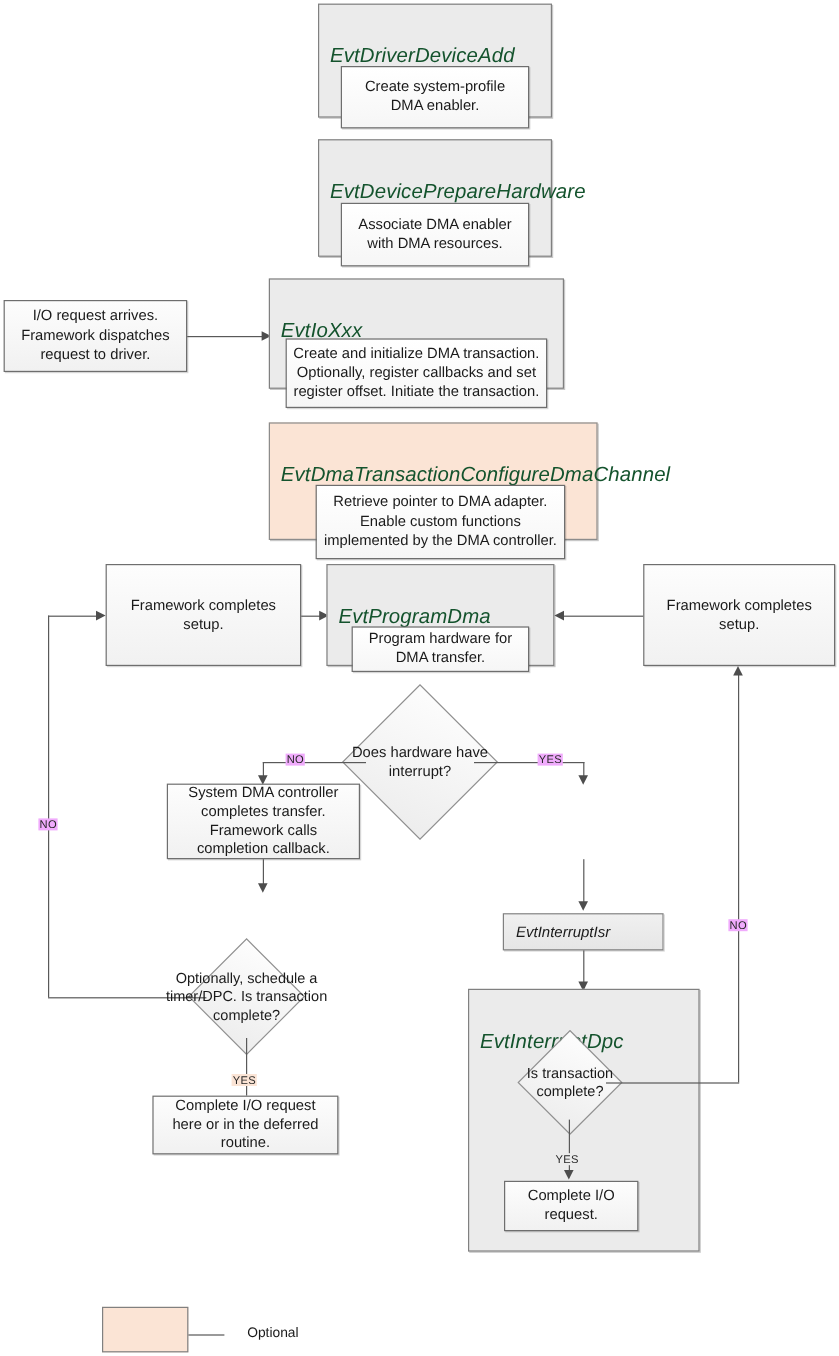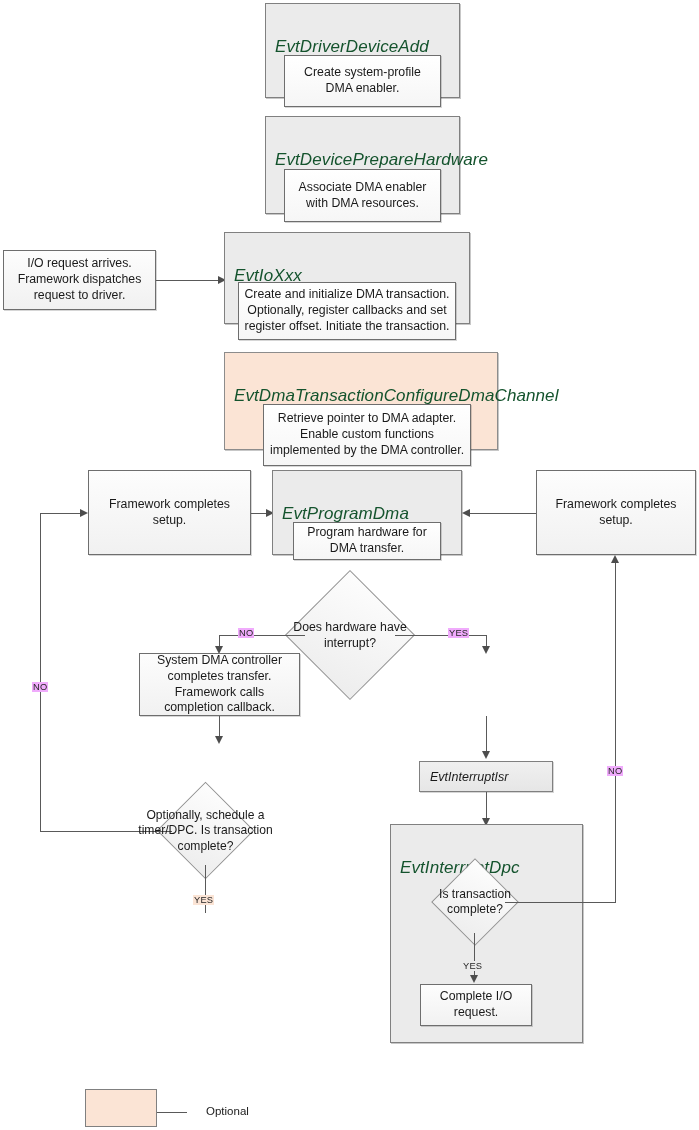--- a/index.html
+++ b/index.html
@@ -215,20 +215,21 @@
   <div class="diamond" style="left:171px; top:796px; width:69px; height:69px;">
     <div class="dshape"></div>
   </div>
   <div style="position:absolute; left:128px; top:805px; width:155px; height:52px;
               display:flex; align-items:center; justify-content:center; text-align:center;
               font-size:12.1px; line-height:1.28; color:#1a1a1a; z-index:3;">Optionally, schedule a timer/DPC.  Is transaction complete?</div>
 
   <div class="line vline" style="left:205px; top:865px; height:48px;"></div>
   <div class="edge-label" style="left:193px; top:895px; background:#fbe4d5;">YES</div>
 
+  <div class="box" style="left:127px; top:913px; width:155px; height:49px;">Complete I/O request here or in the deferred routine.</div>
 
   <div class="line hline" style="left:40px; top:830.5px; width:132px;"></div>
   <div class="line vline" style="left:40px; top:513px; height:318px;"></div>
   <div class="line hline" style="left:40px; top:512.5px; width:42px;"></div>
   <div class="arrow right" style="left:80px; top:508.5px;"></div>
   <div class="edge-label" style="left:32px; top:682px;">NO</div>
 
   <div class="container" style="left:390px; top:824px; width:193px; height:219px;">
     <div class="container-title">EvtInterruptDpc</div>
   </div>

